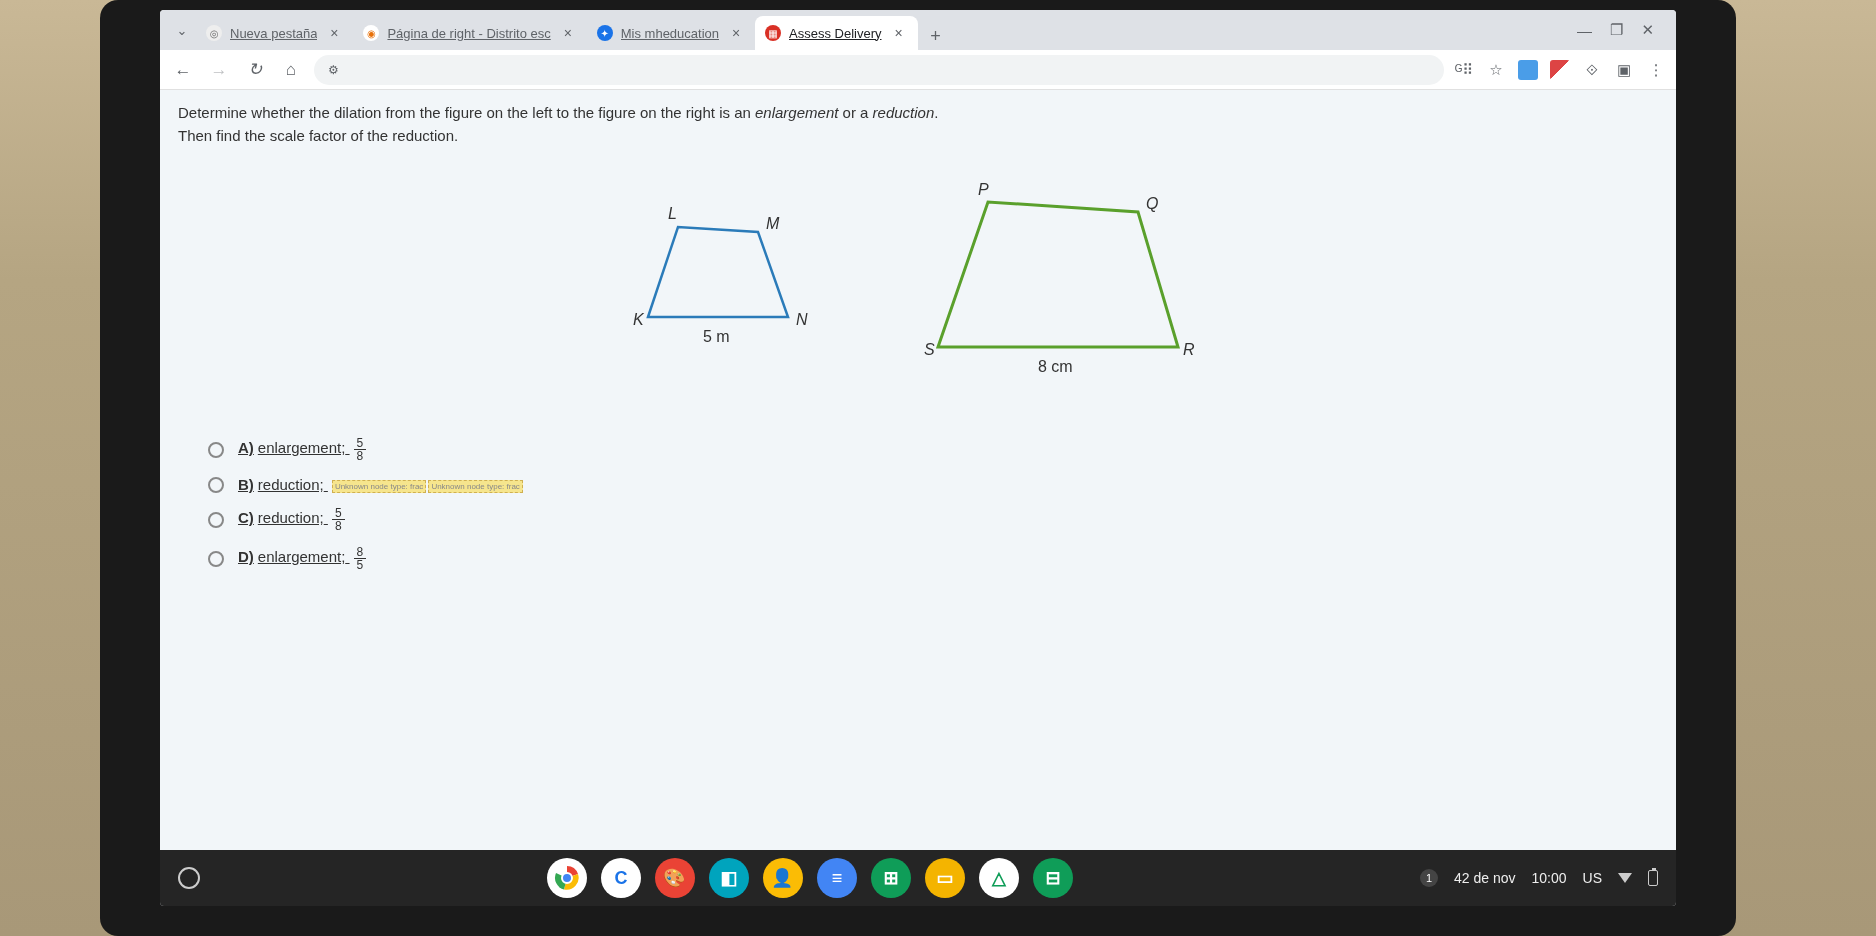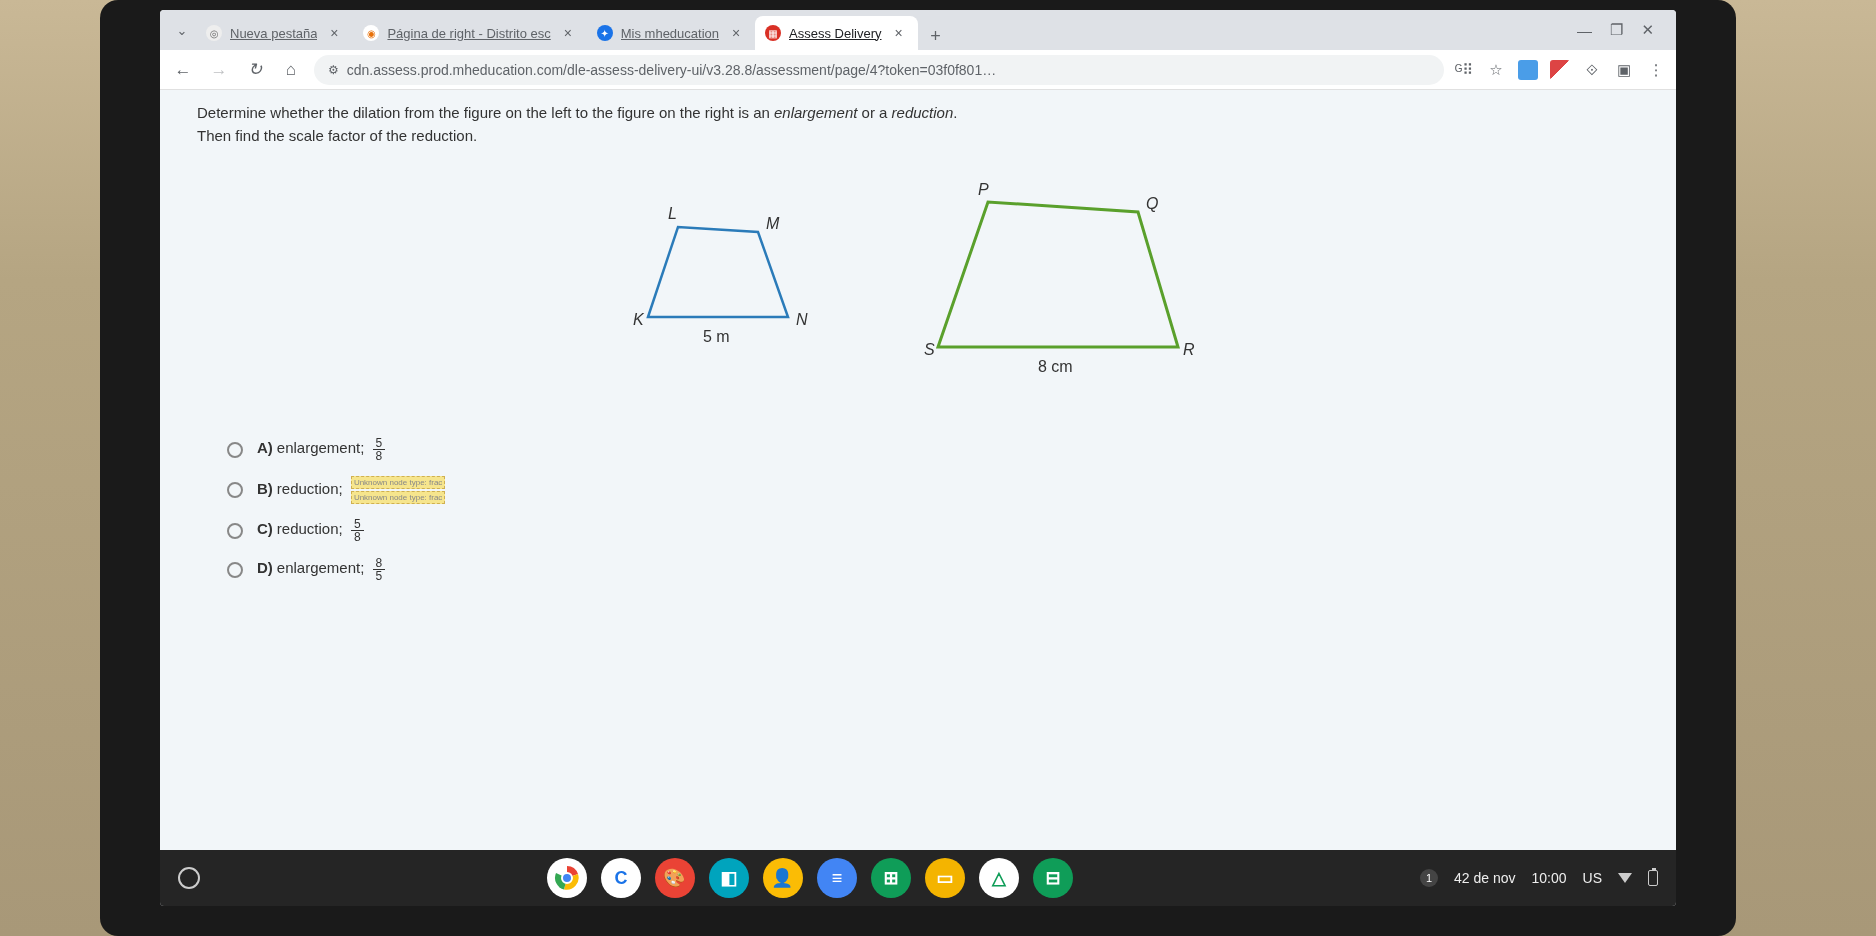--- a/index.html
+++ b/index.html
@@ -22,34 +22,34 @@
 
   .addr-bar { height:40px; background:#fff; display:flex; align-items:center; padding:0 10px; gap:10px; border-bottom:1px solid #e0e0e0; }
   .nav-btn { width:26px; height:26px; display:flex; align-items:center; justify-content:center; color:#5f6368; font-size:17px; font-style:italic; }
   .url-box { flex:1; height:30px; background:#f1f3f4; border-radius:15px; display:flex; align-items:center; padding:0 14px; gap:10px; color:#5f6368; font-size:14px; }
   .url-box .settings-ic { font-size:12px; letter-spacing:-2px; }
   .addr-right { display:flex; gap:12px; align-items:center; color:#5f6368; }
   .addr-right .ic { width:20px; height:20px; display:flex; align-items:center; justify-content:center; font-size:15px; }
   .sq-blue { width:18px; height:18px; background:#4a9de8; border-radius:3px; }
   .sq-red { width:18px; height:18px; background:linear-gradient(135deg,#d44 50%,#fff 50%); border-radius:3px; }
 
-  .content { flex:1; background:#f2f6f9; padding:12px 37px; overflow:auto; color:#333; }
+  .content { flex:1; background:#f2f6f9; padding:12px 18px; overflow:auto; color:#333; }
   .question { font-size:15px; color:#333; line-height:1.5; }
   .question em { font-style:italic; }
 
   .figure-area { display:flex; align-items:flex-start; justify-content:center; gap:80px; margin:30px 0 50px 0; }
 
-  .options { margin-left:30px; }
+  .options { margin-left:30px;text-decoration:underline; }
   .opt { display:flex; align-items:center; gap:14px; margin:14px 0; font-size:15px; color:#333; }
   .radio { width:16px; height:16px; border:2px solid #888; border-radius:50%; flex-shrink:0; }
   .opt b { font-weight:bold; margin-right:4px; }
   .frac { display:inline-flex; flex-direction:column; align-items:center; font-size:12px; line-height:1; vertical-align:middle; margin-left:4px; }
   .frac .num { border-bottom:1px solid #333; padding:0 3px; }
   .frac .den { padding:0 3px; }
-  .missing { display:inline-flex; flex-direction:column; gap:2px; margin-left:4px; vertical-align:middle; }
+  .missing { display:inline-flex; flex-direction:row; gap:2px; margin-left:4px; vertical-align:middle; }
   .missing span { background:#f6e58d; font-size:8px; padding:1px 2px; color:#888; border:1px dashed #d0b050; }
 
   .shelf { height:56px; background:rgba(20,20,20,0.92); display:flex; align-items:center; padding:0 18px; gap:8px; }
   .launcher { width:22px; height:22px; border:2px solid #ccc; border-radius:50%; }
   .shelf-spacer { flex:1; }
   .shelf-center { display:flex; gap:14px; }
   .shelf-ic { width:40px; height:40px; border-radius:50%; display:flex; align-items:center; justify-content:center; font-size:18px; color:#fff; font-weight:bold; }
   .shelf-right { display:flex; gap:16px; align-items:center; color:#eee; font-size:14px; }
   .notif-badge { width:18px; height:18px; border-radius:50%; background:#444; color:#fff; display:flex; align-items:center; justify-content:center; font-size:11px; }
   .wifi-tri { width:0; height:0; border-left:7px solid transparent; border-right:7px solid transparent; border-top:10px solid #ccc; display:inline-block; }
@@ -96,21 +96,20 @@
     </div>
   </div>
 
   <div class="addr-bar">
     <div class="nav-btn">←</div>
     <div class="nav-btn" style="opacity:.4">→</div>
     <div class="nav-btn">↻</div>
     <div class="nav-btn">⌂</div>
     <div class="url-box">
       <span class="settings-ic">⚙</span>
-      <span>cdn.assess.prod.mheducation.com/dle-assess-delivery-ui/v3.28.8/assessment/page/4?token=03f0f801…</span>
     </div>
     <div class="addr-right">
       <span class="ic">ᴳ⠿</span>
       <span class="ic">☆</span>
       <span class="ic sq-blue"></span>
       <span class="ic sq-red"></span>
       <span class="ic">⟐</span>
       <span class="ic">▣</span>
       <span class="ic">⋮</span>
     </div>

